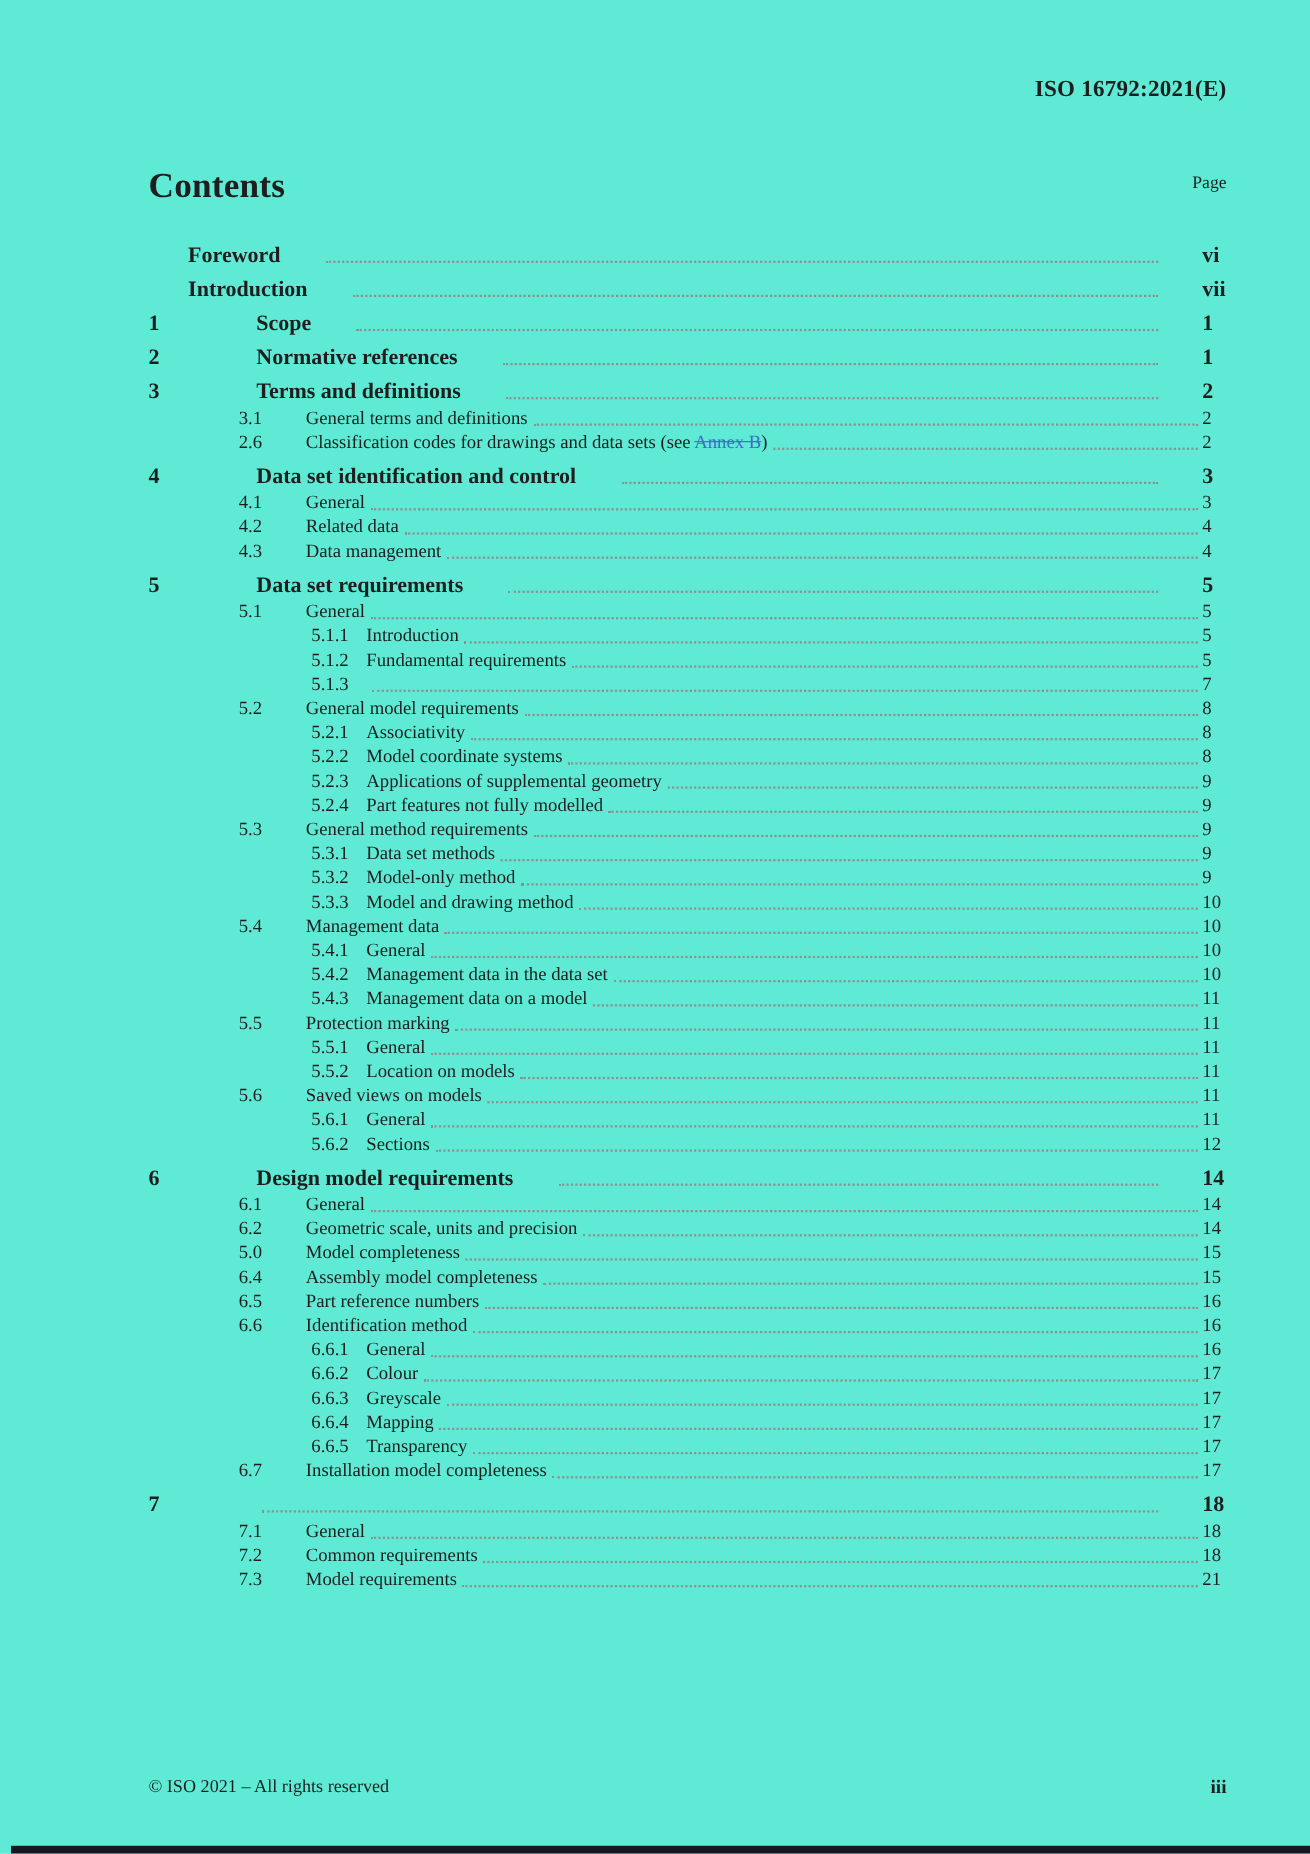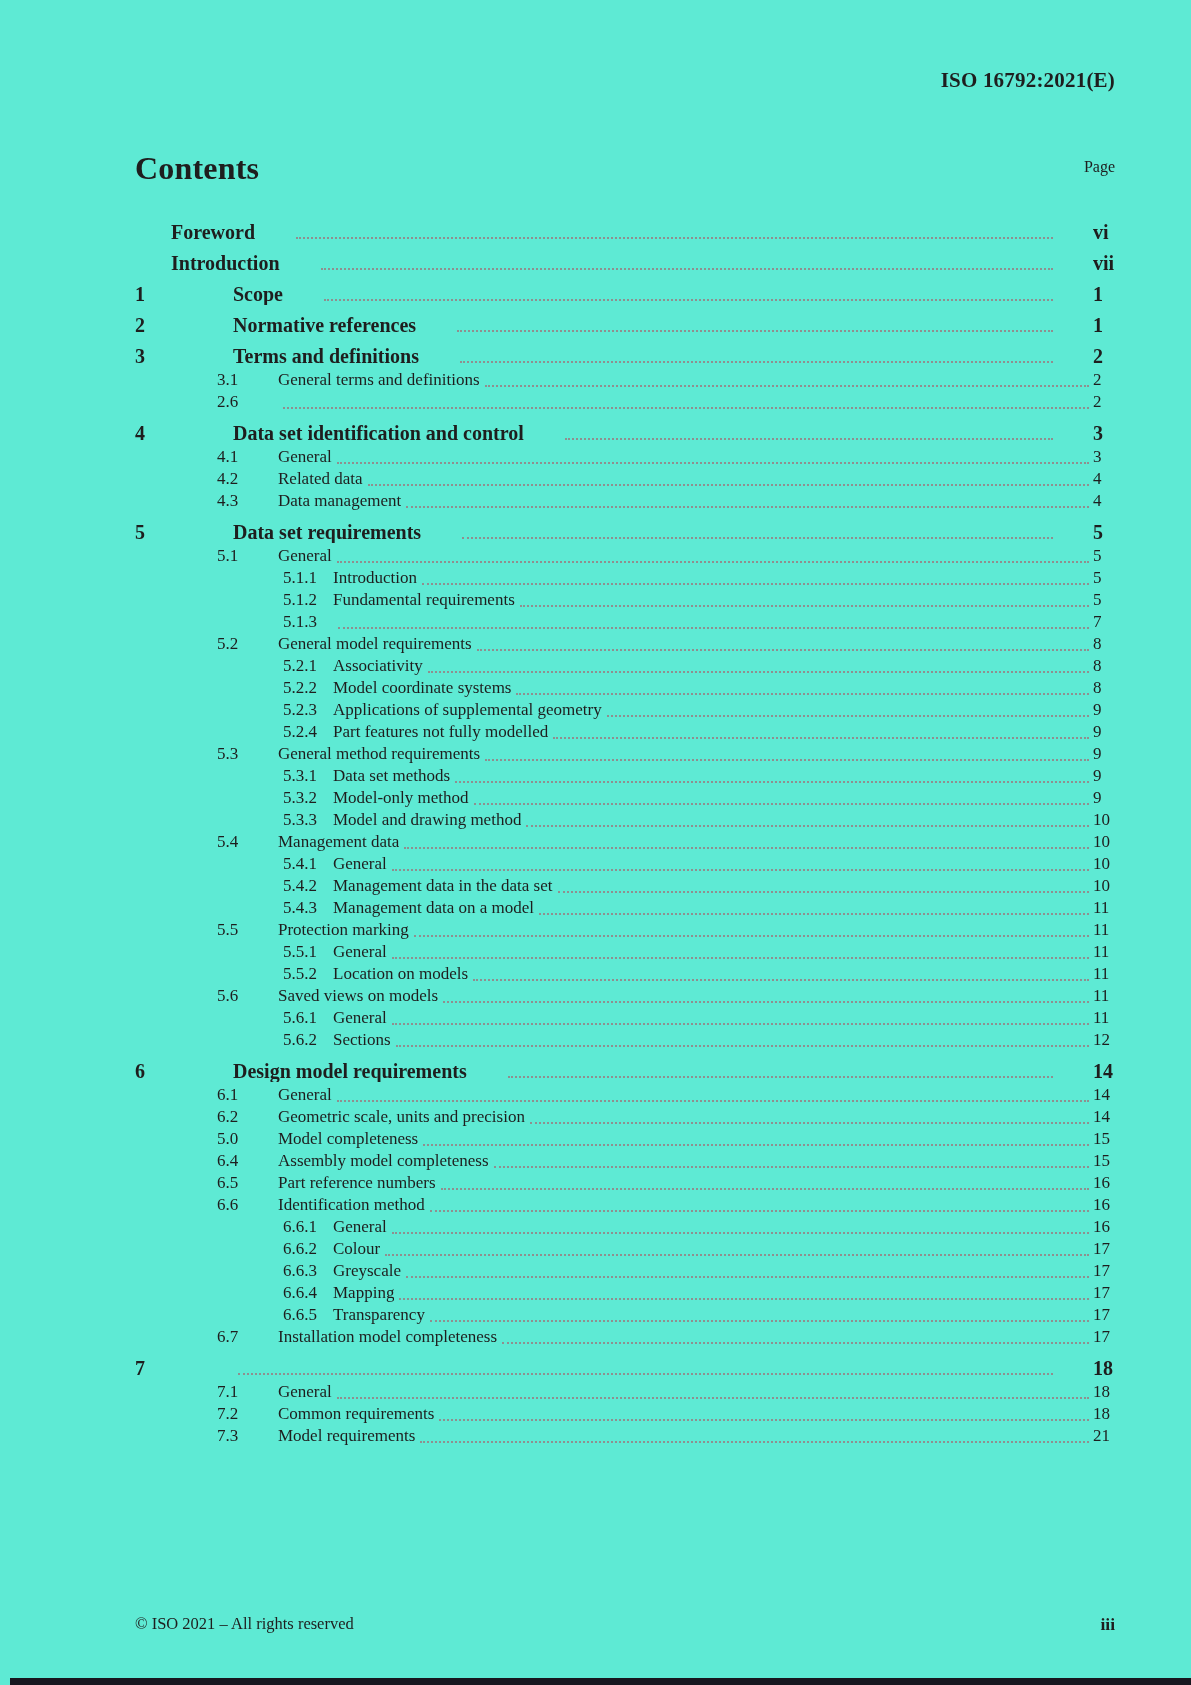--- a/index.html
+++ b/index.html
@@ -140,20 +140,21 @@
         <span class="pg">2</span>
       </div>
       <div class="row lvl2">
         <span class="num">3.1</span>
         <span class="ttl">General terms and definitions</span>
         <span class="leader"></span>
         <span class="pg">2</span>
       </div>
       <div class="row lvl2">
         <span class="num">2.6</span>
+        <span class="ttl"><span>Classification codes for drawings and data sets (see </span><span class="annex-link">Annex B</span><span>)</span></span>
         <span class="leader"></span>
         <span class="pg">2</span>
       </div>
       <div class="row lvl1">
         <span class="num">4</span>
         <span class="ttl">Data set identification and control</span>
         <span class="leader"></span>
         <span class="pg">3</span>
       </div>
       <div class="row lvl2">

